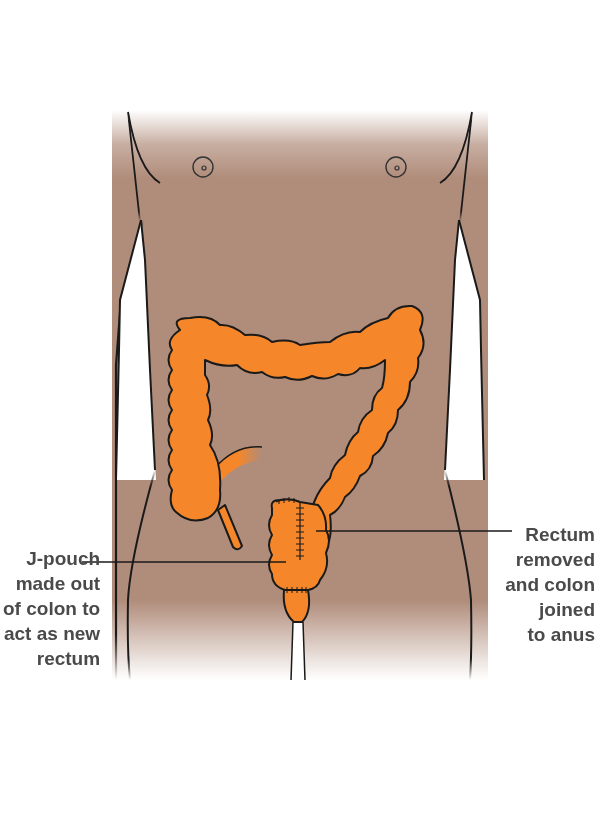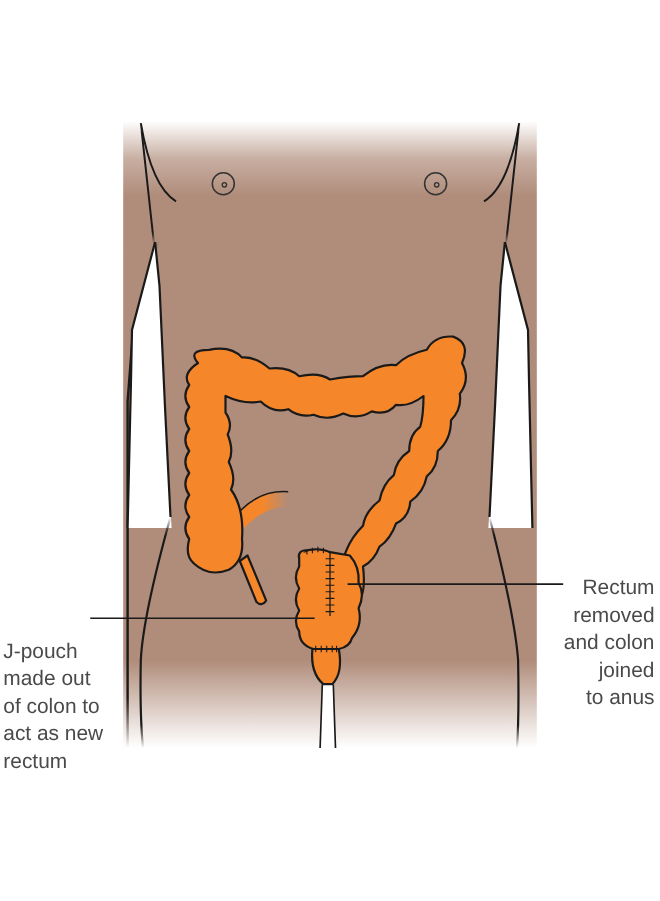--- a/index.html
+++ b/index.html
@@ -1,19 +1,19 @@
 <!DOCTYPE html>
 <html><head>
 <meta charset="utf-8">
 <style>
   html, body { margin: 0; padding: 0; background: #ffffff; }
   body { width: 600px; height: 819px; position: relative; overflow: hidden; font-family: "Liberation Sans", sans-serif; }
   #figure { position: absolute; left: 0; top: 0; width: 600px; height: 819px; }
-  .label { position: absolute; font-size: 19px; line-height: 25px; color: #4a4a4a; white-space: pre-line; }
-  #label-left { left: 3px; top: 580px; text-align: left; }
+  .label { position: absolute; font-size: 19px; line-height: 25px; color: #4a4a4a; white-space: pre-line; font-weight: bold; }
+  #label-left { left: 3px; top: 546px; text-align: right; }
   #label-right { right: 5px; top: 522px; text-align: right; }
 </style>
 </head>
 <body>
 
 <svg id="figure" viewBox="0 0 600 819" xmlns="http://www.w3.org/2000/svg">
   <defs>
     <linearGradient id="skinFade" x1="0" y1="0" x2="0" y2="1">
       <stop offset="0" stop-color="#b08c7a" stop-opacity="0"></stop>
       <stop offset="0.06" stop-color="#b08c7a" stop-opacity="0.7"></stop>

